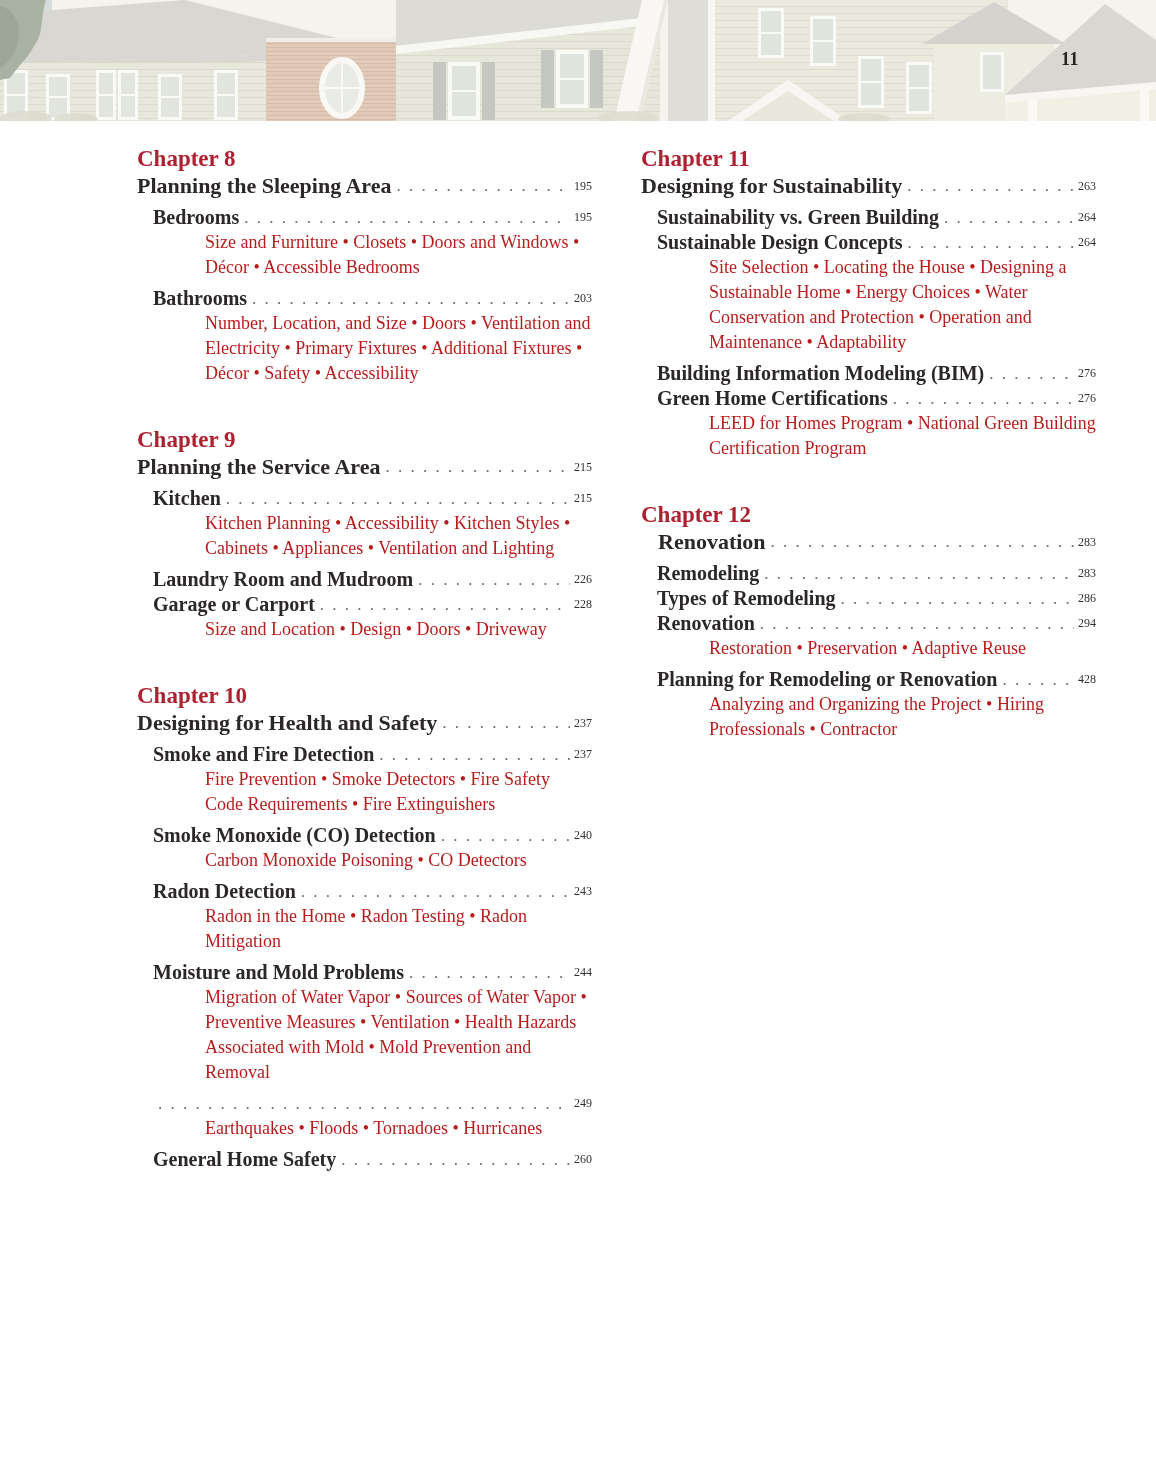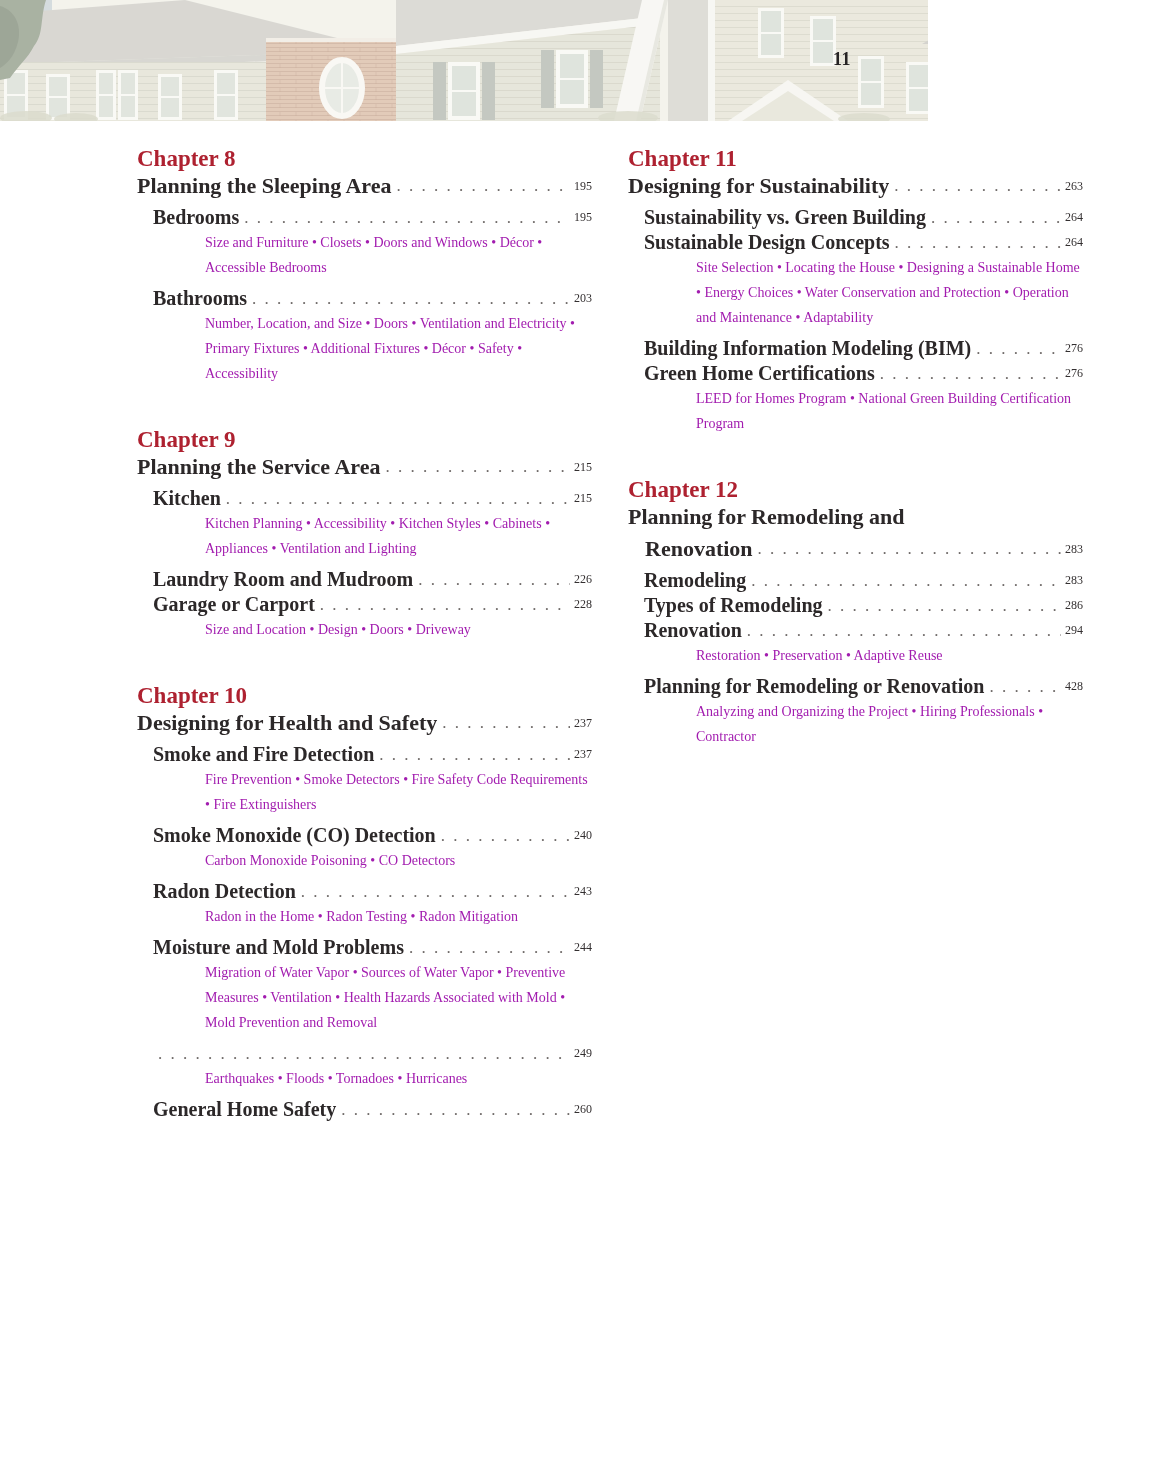--- a/index.html
+++ b/index.html
@@ -12,37 +12,37 @@
   body{
     width:1156px;height:1479px;
     background:#ffffff;
     font-family:"Liberation Serif","DejaVu Serif",serif;
     color:var(--ink);
     position:relative;
     overflow:hidden;
   }
   .banner{
     position:relative;
-    width:928px;height:121px;
+    width:1156px;height:121px;
     overflow:hidden;
     background:#15803d;
   }
   .banner svg{display:block;width:1156px;height:121px;}
   .pagenum{
     position:absolute;
     top:49px;right:77px;
     font-size:18px;font-weight:700;
     color:#262324;
     letter-spacing:0.5px;
   }
   .content{
     display:flex;
     margin:26px 0 0 137px;
     width:944px;
-    gap:36px;
+    gap:49px;
   }
   .col{width:455px;flex:0 0 455px;}
   .chapter{margin-bottom:42px;}
   .chlabel{
     color:var(--accent);
     font-size:23px;font-weight:700;
     line-height:24px;
     margin-bottom:2px;
   }
   .line{display:flex;align-items:flex-end;}
@@ -72,25 +72,25 @@
     font-size:22px;font-weight:700;
     line-height:26px;
     margin-bottom:6px;
   }
   .sec{
     font-size:20px;font-weight:700;
     line-height:25px;
     padding-left:16px;
   }
   .topics{
-    font-size:14px;font-weight:400;
+    font-size:18px;font-weight:400;
     line-height:25px;
     padding-left:68px;
     margin-bottom:6px;
-    color:#a21caf;
+    color:#b91c1c;
   }
 </style>
 </head>
 <body>
 
 <div class="page-root">
 
   <header class="banner">
     <svg viewBox="0 0 1156 121" preserveAspectRatio="none" aria-hidden="true">
       <defs>
@@ -334,23 +334,20 @@
           </div>
           <div class="line sec">
             <span class="lbl">Green Home Certifications</span>
             <span class="dots"></span>
             <span class="pg">276</span>
           </div>
           <div class="topics">LEED for Homes Program • National Green Building Certification Program</div>
         </section>
         <section class="chapter">
           <div class="chlabel">Chapter 12</div>
-          <div class="line title">
-            <span class="lbl">Planning for Remodeling and</span>
-          </div>
           <div class="line title" style="padding-left: 17px;">
             <span class="lbl">Renovation</span>
             <span class="dots"></span>
             <span class="pg">283</span>
           </div>
           <div class="line sec">
             <span class="lbl">Remodeling</span>
             <span class="dots"></span>
             <span class="pg">283</span>
           </div>

